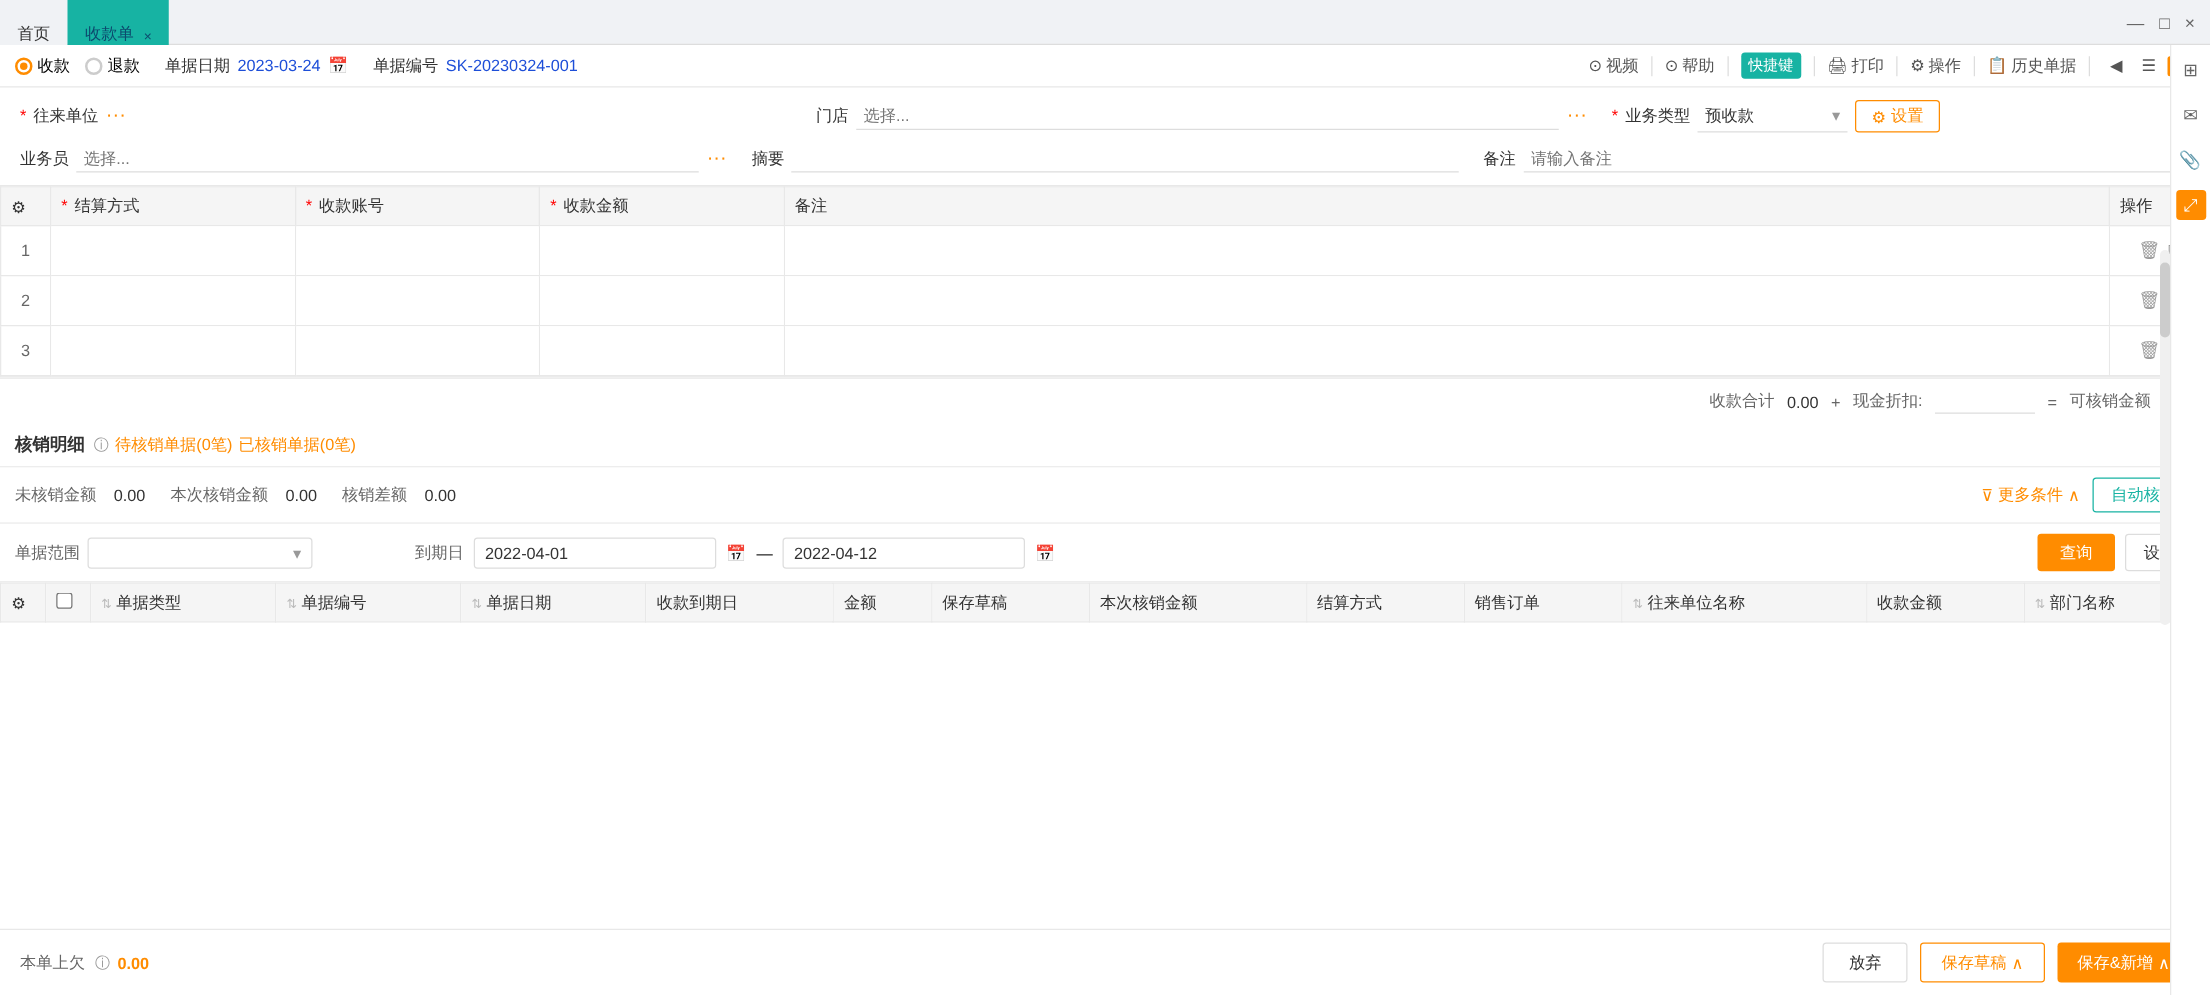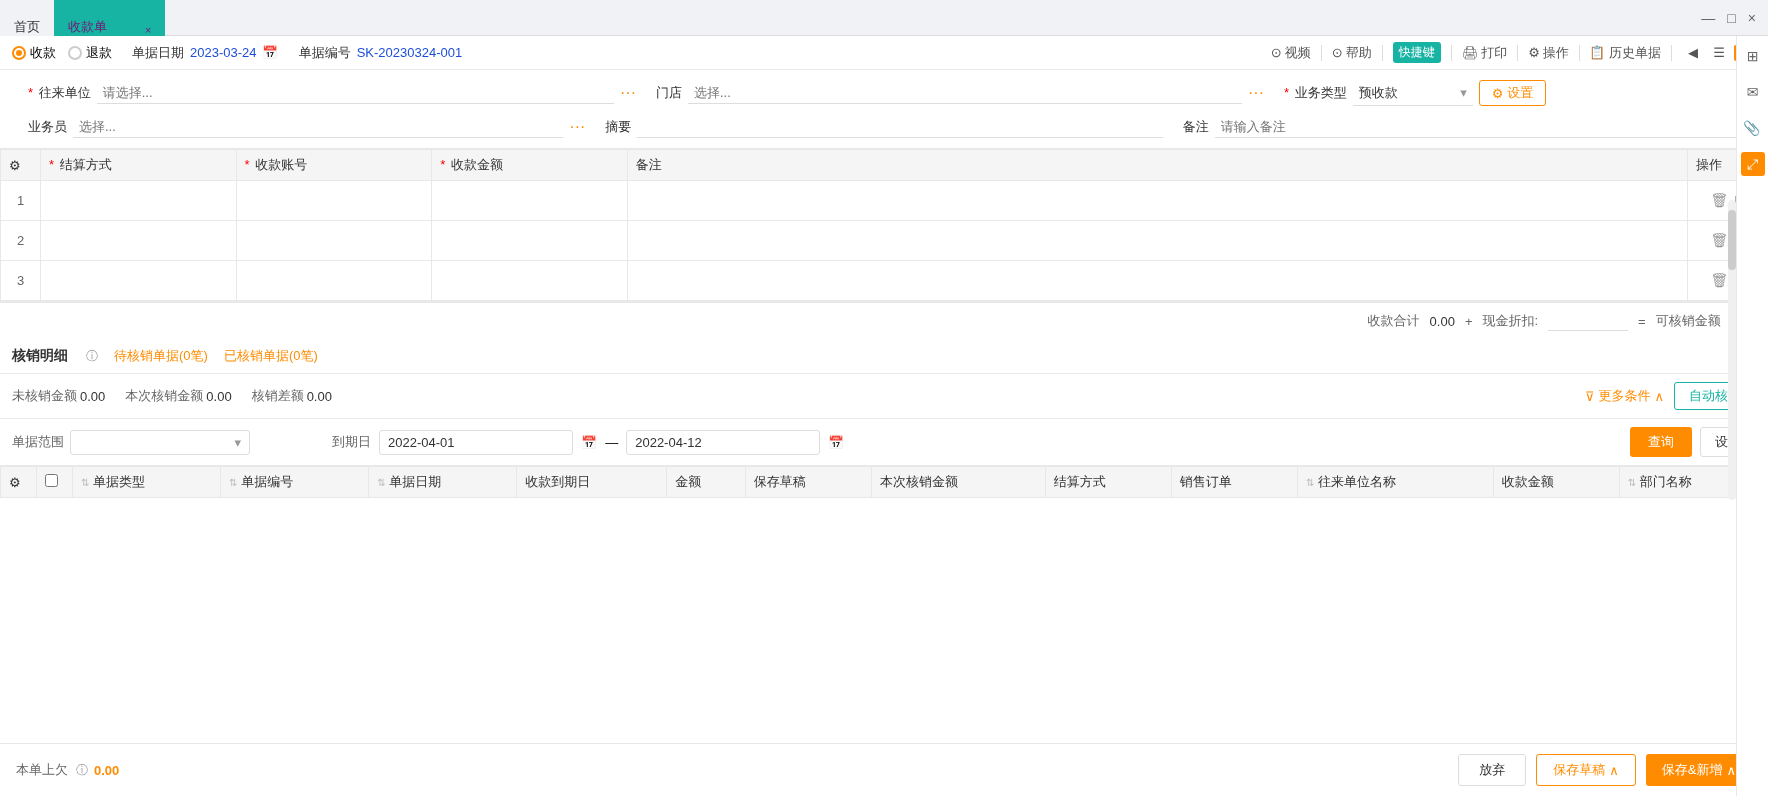--- a/index.html
+++ b/index.html
@@ -8,21 +8,21 @@
     
     .tab-bar {
       display: flex; align-items: center; background: #f0f2f5; height: 36px;
       border-bottom: 1px solid #ddd; padding: 0 0 0 0;
     }
     .tab-item {
       display: flex; align-items: flex-end; padding: 0 14px; height: 36px;
       cursor: pointer; font-size: 13px; color: #333;
     }
     .tab-item.home { background: #f0f2f5; color: #333; }
-    .tab-item.active { background: #17b3a3; color: #701a75; gap: 30px; }
+    .tab-item.active { background: #17b3a3; color: #0c4a6e; }
     .tab-close { margin-left: 8px; font-size: 11px; cursor: pointer; }
     .tab-window-controls { margin-left: auto; display: flex; align-items: center; gap: 12px; padding-right: 12px; color: #666; }
     .win-btn { cursor: pointer; font-size: 14px; }
 
     
     .main-content { background: #fff; height: calc(796px - 36px); display: flex; flex-direction: column; justify-content: center; }
 
     
     .toolbar {
       display: flex; align-items: center; padding: 6px 12px; border-bottom: 1px solid #e8e8e8;
@@ -38,21 +38,21 @@
     .toolbar-value { color: #1d4ed8; font-weight: normal; }
     .toolbar-actions { margin-left: auto; display: flex; align-items: center; gap: 10px; color: #555; }
     .toolbar-action { display: flex; align-items: center; gap: 3px; cursor: pointer; white-space: nowrap; }
     .toolbar-action .icon-box { background: #17b3a3; color: #fff; padding: 2px 6px; border-radius: 3px; font-size: 12px; }
     .divider-v { width: 1px; height: 16px; background: #ddd; }
     .view-icons { display: flex; gap: 4px; }
     .view-icon { width: 22px; height: 16px; display: flex; align-items: center; justify-content: center; cursor: pointer; }
     .view-icon.active { background: #ff8c00; color: #fff; border-radius: 2px; }
 
     
-    .form-area { padding: 10px 28px; border-bottom: 1px solid #e8e8e8; display: flex; flex-direction: column; gap: 10px; }
+    .form-area { padding: 10px 16px; border-bottom: 1px solid #e8e8e8; display: flex; flex-direction: column; gap: 10px; }
     .form-row { display: flex; align-items: center; gap: 20px; }
     .form-field { display: flex; align-items: center; gap: 6px; flex: 1; }
     .field-label { color: #333; white-space: nowrap; }
     .required-star { color: #f00; margin-right: 2px; }
     .field-input {
       flex: 1; border: none; border-bottom: 1px solid #ddd; padding: 3px 6px;
       outline: none; color: #ccc; min-width: 80px;
     }
     .more-btn { color: #ff8c00; cursor: pointer; font-size: 16px; }
     .business-type-select {
@@ -91,31 +91,31 @@
       background: #fff;
     }
     .summary-label { color: #666; }
     .summary-value { color: #333; }
     .summary-orange { color: #ff8c00; font-weight: bold; }
     .discount-input { border: none; border-bottom: 1px solid #ddd; width: 80px; outline: none; padding: 2px 4px; }
 
     
     .section-header {
       display: flex; align-items: center; padding: 8px 12px; background: #fff;
-      border-bottom: 1px solid #e8e8e8; gap: 16px;
+      border-bottom: 1px solid #e8e8e8; gap: 5px;
     }
     .section-title { font-size: 14px; font-weight: bold; color: #333; }
     .tab-link { color: #ff8c00; cursor: pointer; font-size: 13px; }
 
     
     .filter-row {
       display: flex; align-items: center; padding: 8px 12px; background: #fff;
       border-bottom: 1px solid #e8e8e8; gap: 20px;
     }
-    .filter-field { display: flex; align-items: center; gap: 3px; }
+    .filter-field { display: flex; align-items: center; gap: 14px; }
     .filter-label { color: #666; }
     .filter-value { color: #333; }
     .filter-actions { margin-left: auto; display: flex; align-items: center; gap: 10px; }
     .more-filter { color: #ff8c00; cursor: pointer; display: flex; align-items: center; gap: 4px; }
     .auto-write-off-btn {
       background: #fff; border: 1px solid #17b3a3; color: #17b3a3;
       padding: 4px 14px; border-radius: 3px; cursor: pointer;
     }
 
     
@@ -276,21 +276,20 @@
     </div>
   </div>
 
   <div class="form-area">
     <div class="form-row">
       <div class="form-field" style="flex:2;">
         <span class="field-label">
           <span class="required-star">*</span>
           <span>往来单位</span>
         </span>
-        <input class="field-input" type="text" placeholder="请选择..." style="">
         <span class="more-btn">···</span>
       </div>
       <div class="form-field" style="flex:2;">
         <span class="field-label">门店</span>
         <input class="field-input" type="text" placeholder="选择..." style="">
         <span class="more-btn">···</span>
       </div>
       <div class="form-field" style="flex:1.5;">
         <span class="field-label">
           <span class="required-star">*</span>

